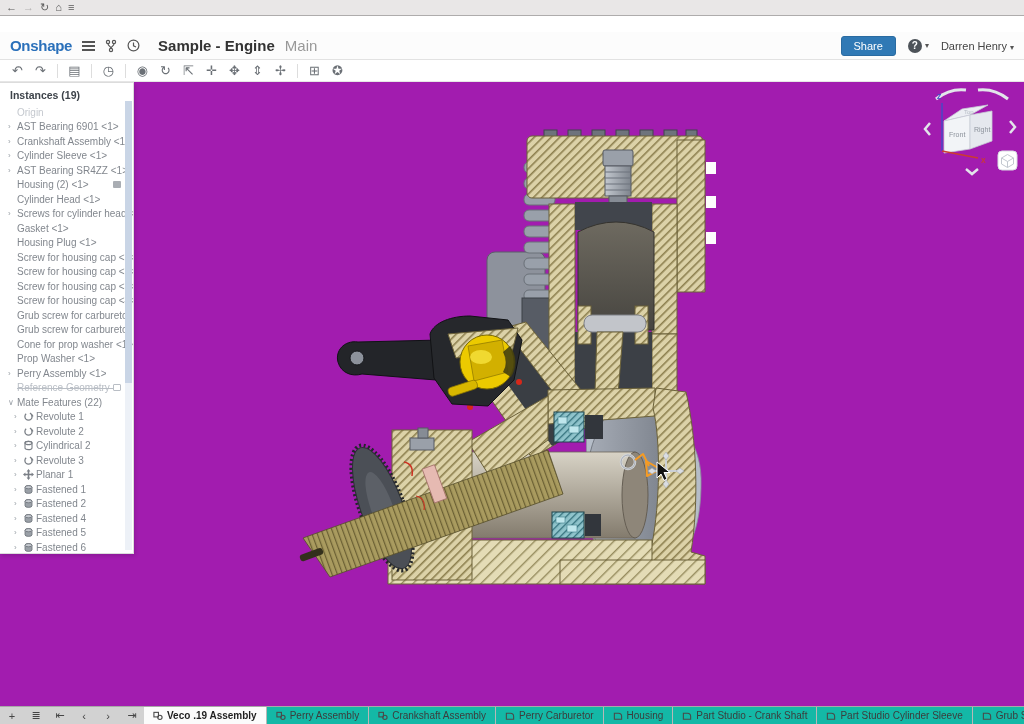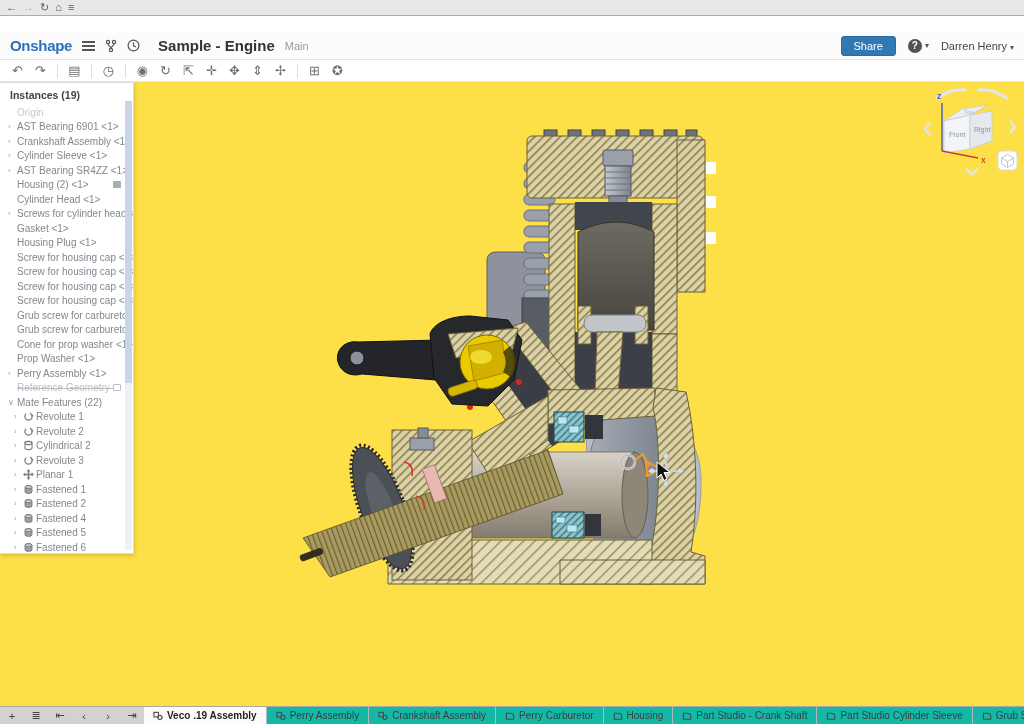--- a/index.html
+++ b/index.html
@@ -38,37 +38,37 @@
   .url-star { color:#b8b6b6; font-size:9px; }
 
   
   .osheader { height:28px; background:#fcfcfc; border-bottom:1px solid #e2e2e2;
     display:flex; align-items:center; padding:0 10px; gap:10px; }
   .oslogo { font-size:15px; font-weight:bold; color:#2a70ba; letter-spacing:-.3px;}
   .hamburger { width:13px; display:flex; flex-direction:column; gap:2px; }
   .hamburger i { height:2px; background:#555; display:block; }
   .hicon { color:#555; }
   .doc-title { font-size:15px; color:#333; font-weight:600; margin-left:8px;}
-  .doc-ws { font-size:11px; color:#999; }
+  .doc-ws { font-size:15px; color:#999; }
   .os-right { margin-left:auto; display:flex; align-items:center; gap:12px; }
   .share-btn { background:#3079b5; color:#fff; font-size:11px; border:1px solid #2a6ba1;
     border-radius:3px; padding:3px 12px; }
   .help-circ { width:14px; height:14px; border-radius:50%; background:#4d5359; color:#fff;
     font-size:10px; font-weight:bold; display:flex; align-items:center; justify-content:center;}
   .caret { font-size:8px; color:#555; }
   .username { font-size:11px; color:#444; }
 
   
   .asmtoolbar { height:22px; background:#fff; border-bottom:1px solid #e6e6e6;
     display:flex; align-items:center; padding-left:6px; color:#6b7076; }
   .tbicon { width:23px; text-align:center; font-size:13px; line-height:20px; }
   .vsep { width:1px; height:14px; background:#ddd; margin:0 5px; }
 
   
-  .canvas { position:relative; height:624px; background:#fde047; overflow:hidden; }
+  .canvas { position:relative; height:624px; background:#a21caf; overflow:hidden; }
   .engine-svg { position:absolute; left:0; top:0; }
 
   
   .panel { position:absolute; left:0; top:0; width:134px; height:472px; background:#fff;
     border:1px solid #dcdcdc; border-left:none; box-shadow:1px 2px 4px rgba(0,0,0,.14);
     font-size:10px; color:#82878e; overflow:hidden; }
   .p-title { font-size:10.5px; color:#3d434a; font-weight:bold; padding:6px 10px 4px; }
   .row { height:14.5px; display:flex; align-items:center; padding-left:8px;
     white-space:nowrap; }
   .exp { width:9px; color:#9aa0a7; font-size:8px; flex:none; }

